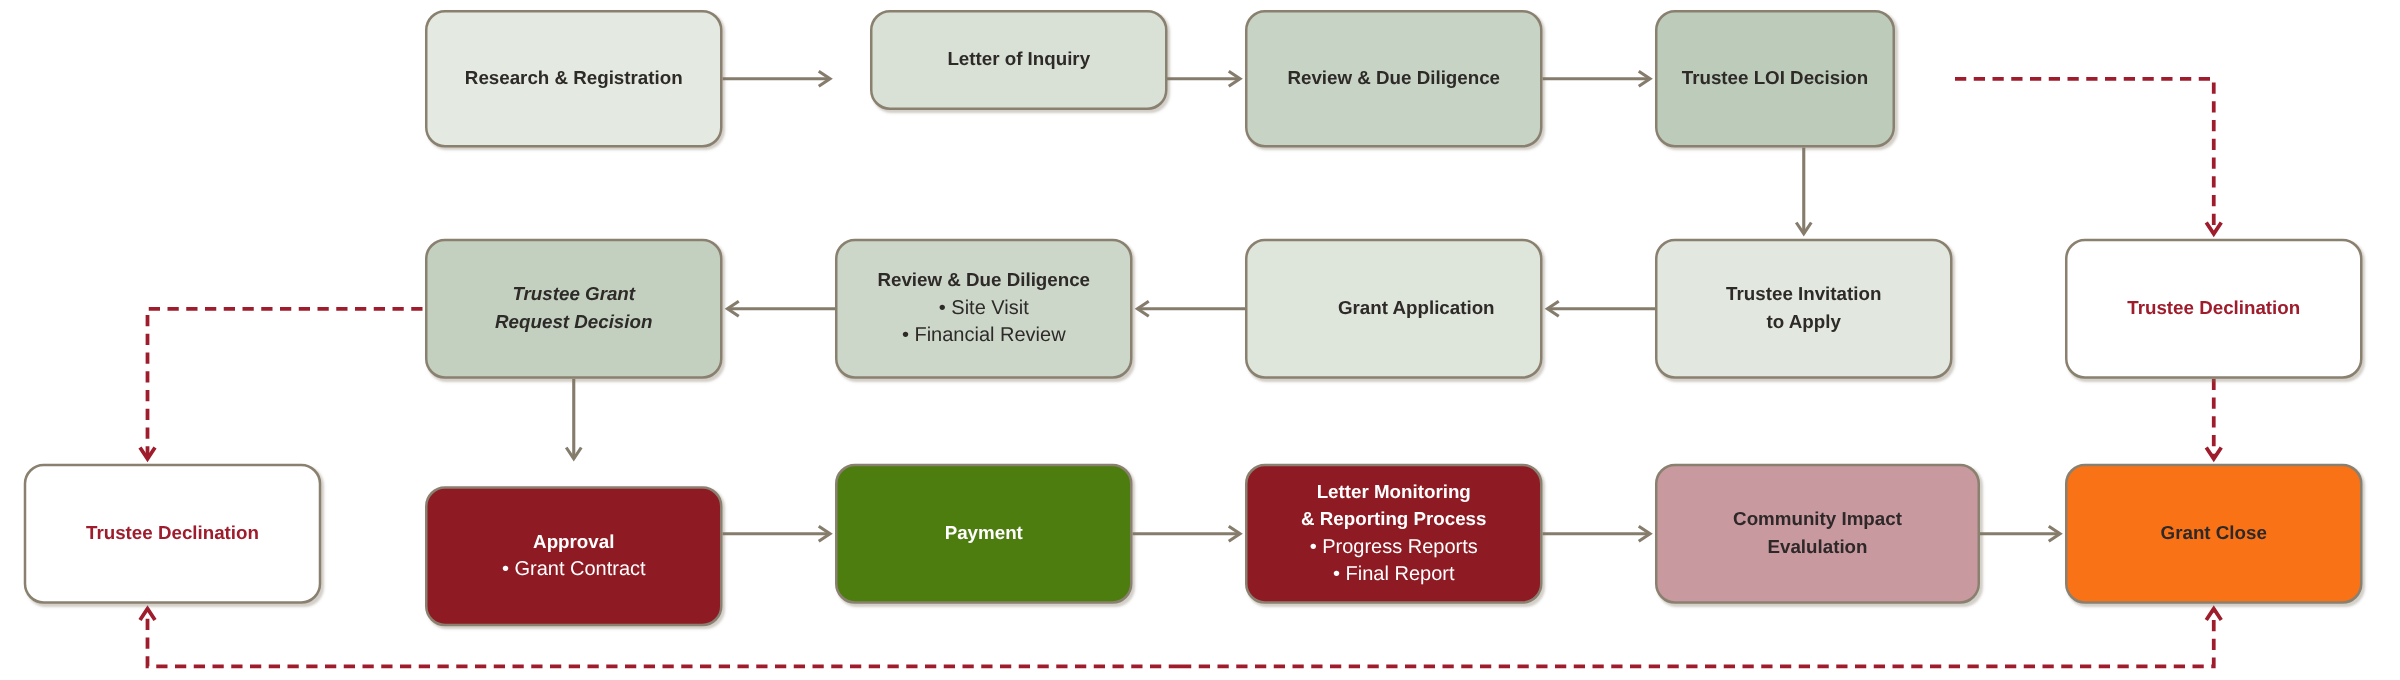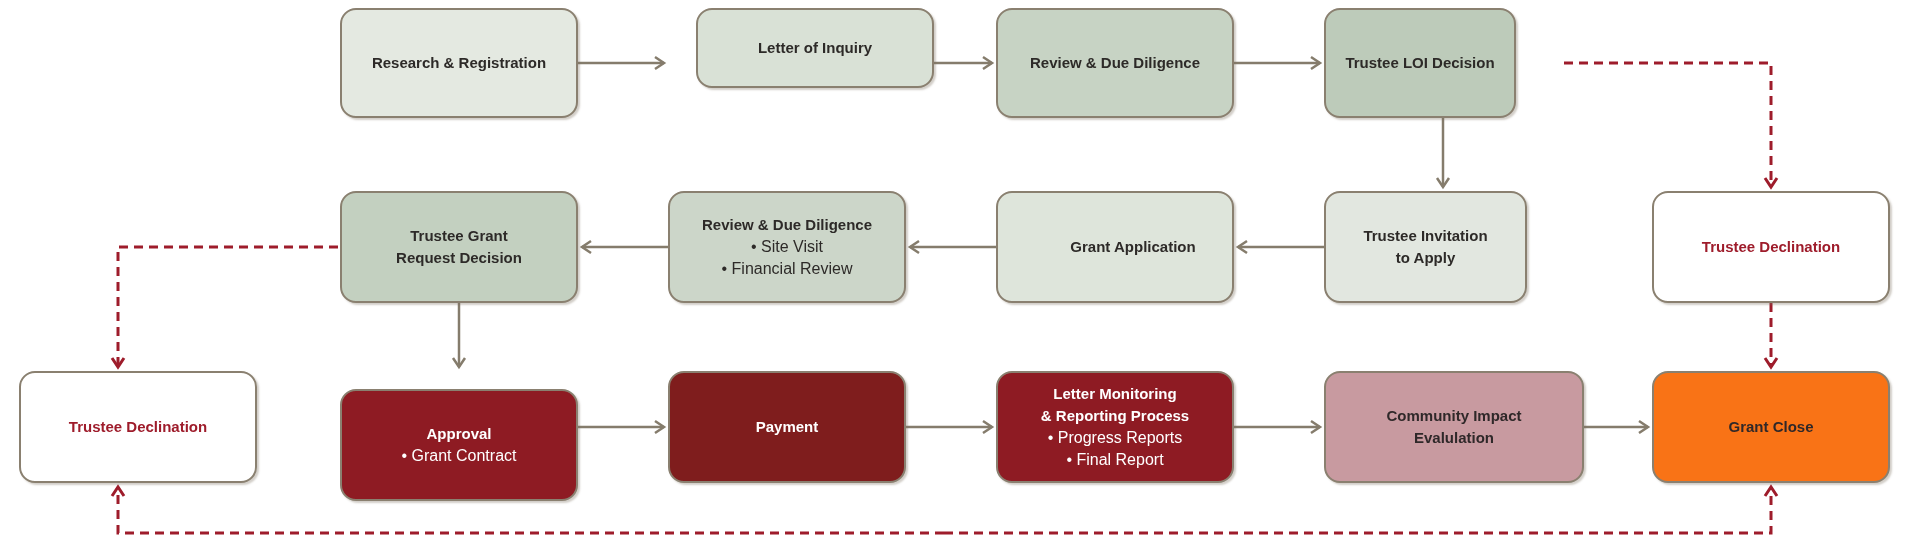--- a/index.html
+++ b/index.html
@@ -68,54 +68,54 @@
   </div>
 
   <div class="node" style="left: 996px; top: 8px; width: 238px; height: 110px; background-color: rgb(199, 211, 196); color: rgb(45, 42, 40);">
     <div class="line">Review &amp; Due Diligence</div>
   </div>
 
   <div class="node" style="left: 1324px; top: 8px; width: 192px; height: 110px; background-color: rgb(189, 203, 186); color: rgb(45, 42, 40);">
     <div class="line">Trustee LOI Decision</div>
   </div>
 
-  <div class="node" style="left: 1324px; top: 191px; width: 203px; height: 112px; background-color: rgb(226, 231, 224); color: rgb(45, 42, 40);">
+  <div class="node" style="left: 1324px; top: 191px; width: 238px; height: 112px; background-color: rgb(226, 231, 224); color: rgb(45, 42, 40);">
     <div class="line">Trustee Invitation</div>
     <div class="line">to Apply</div>
   </div>
 
   <div class="node" style="left: 996px; top: 191px; width: 238px; height: 112px; background-color: rgb(222, 229, 219); color: rgb(45, 42, 40); padding-left: 36px;">
     <div class="line">Grant Application</div>
   </div>
 
   <div class="node" style="left: 668px; top: 191px; width: 238px; height: 112px; background-color: rgb(204, 214, 201); color: rgb(45, 42, 40);">
     <div class="line">Review &amp; Due Diligence</div>
     <div class="line sub">• Site Visit</div>
     <div class="line sub">• Financial Review</div>
   </div>
 
-  <div class="node" style="left: 340px; top: 191px; width: 238px; height: 112px; background-color: rgb(195, 208, 192); color: rgb(45, 42, 40);">
+  <div class="node" style="left: 340px; top: 191px; width: 238px; height: 112px; background-color: rgb(195, 208, 192); color: rgb(45, 42, 40); font-style: italic;">
     <div class="line">Trustee Grant</div>
     <div class="line">Request Decision</div>
   </div>
 
   <div class="node" style="left: 1652px; top: 191px; width: 238px; height: 112px; background-color: rgb(255, 255, 255); color: rgb(158, 28, 43);">
     <div class="line">Trustee Declination</div>
   </div>
 
   <div class="node" style="left: 19px; top: 371px; width: 238px; height: 112px; background-color: rgb(255, 255, 255); color: rgb(158, 28, 43);">
     <div class="line">Trustee Declination</div>
   </div>
 
   <div class="node" style="left: 340px; top: 389px; width: 238px; height: 112px; background-color: rgb(142, 27, 35); color: rgb(255, 255, 255);">
     <div class="line">Approval</div>
     <div class="line sub">• Grant Contract</div>
   </div>
 
-  <div class="node" style="left: 668px; top: 371px; width: 238px; height: 112px; background-color: #7f1d1d; color: rgb(255, 255, 255);">
+  <div class="node" style="left: 668px; top: 371px; width: 238px; height: 112px; background-color: #4d7c0f; color: rgb(255, 255, 255);">
     <div class="line">Payment</div>
   </div>
 
   <div class="node" style="left: 996px; top: 371px; width: 238px; height: 112px; background-color: rgb(142, 27, 35); color: rgb(255, 255, 255);">
     <div class="line">Letter Monitoring</div>
     <div class="line">&amp; Reporting Process</div>
     <div class="line sub">• Progress Reports</div>
     <div class="line sub">• Final Report</div>
   </div>
 

